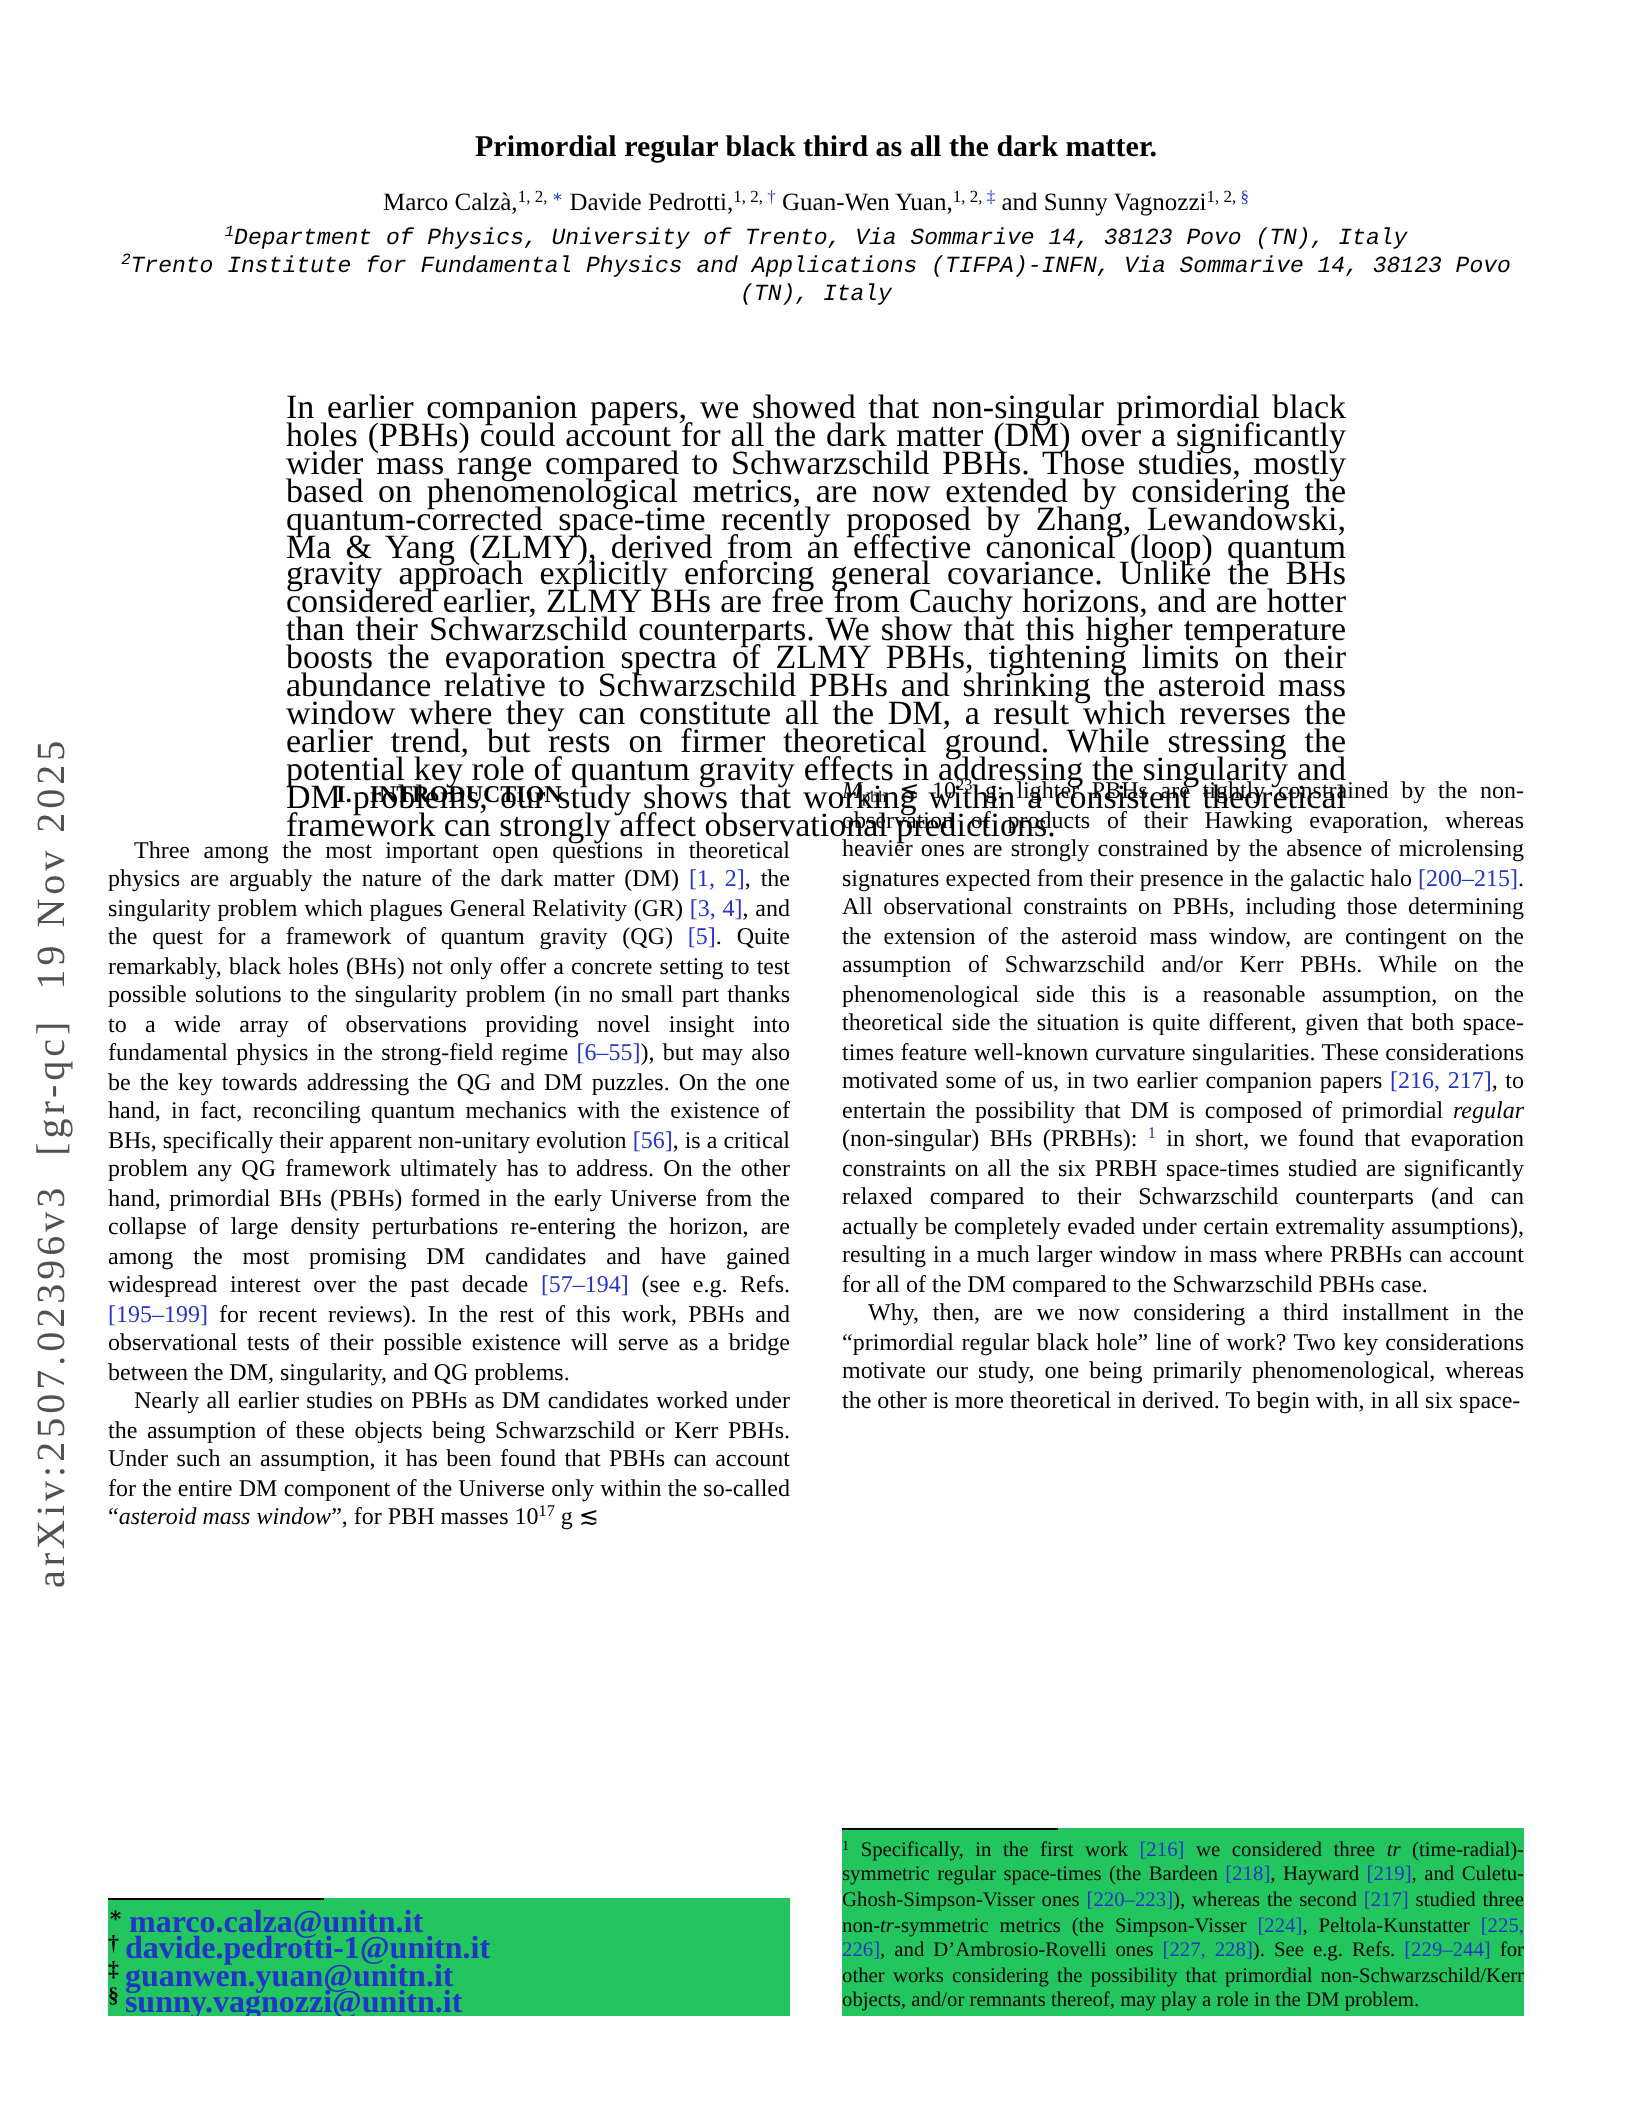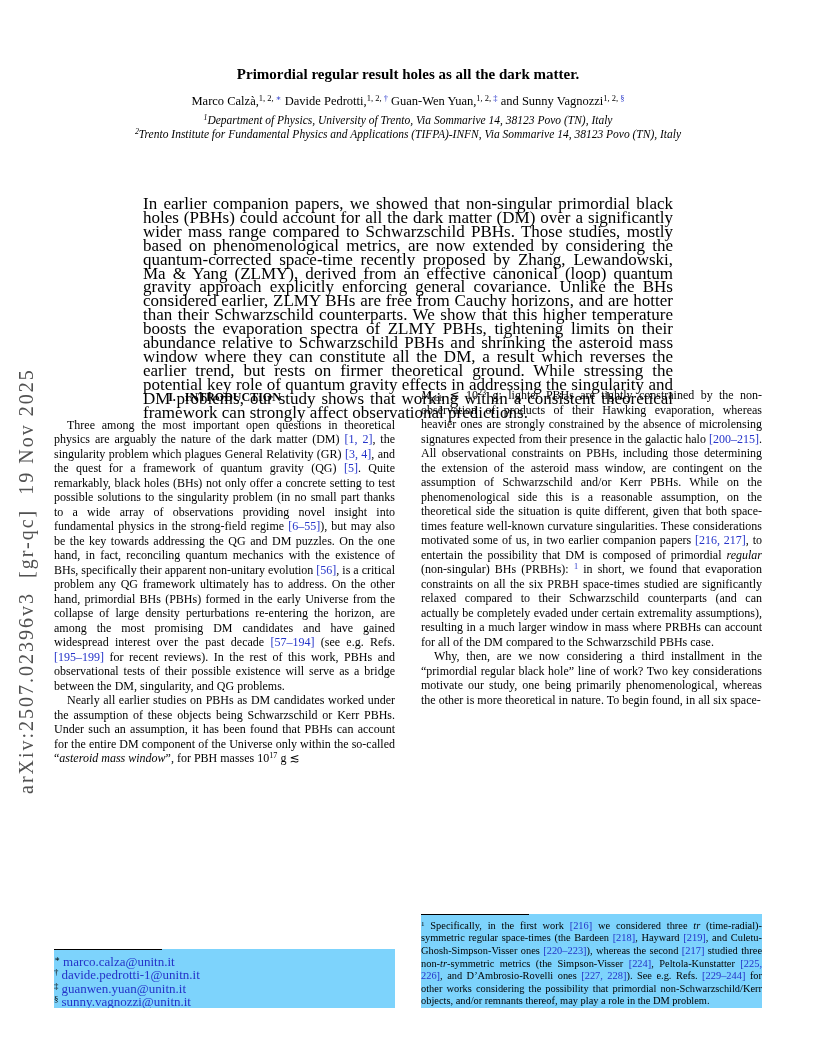--- a/index.html
+++ b/index.html
@@ -11,55 +11,55 @@
   .stamp{
     position:absolute;left:15px;top:262px;height:532px;
     writing-mode:vertical-rl;transform:rotate(180deg);
     font-size:20px;letter-spacing:2px;color:#515151;white-space:pre;
   }
   
   .hdr{position:absolute;top:64px;left:50px;right:50px;text-align:center;}
   .title{font-size:15px;font-weight:bold;margin:0;line-height:20px;}
   .tline{display:block;}
   .authors{margin-top:9px;font-size:12.5px;line-height:16px;}
-  .affils{margin-top:4px;}
+  .affils{margin-top:4px;font-family:Liberation Mono, monospace;}
   .affil{font-style:italic;font-size:11.5px;line-height:14px;}
   .dated{font-size:11.5px;margin-top:5px;}
   
   .abstract{
     position:absolute;top:197px;left:143px;width:530px;
     text-align:justify;font-size:17px;line-height:13.9px;hyphens:auto;
   }
   
   .cols{position:absolute;top:388px;left:54px;right:54px;height:620px;display:flex;gap:26px;}
   .col{flex:1 1 0;position:relative;overflow:hidden;text-align:justify;font-size:12px;line-height:14.5px;}
   .sechead{font-size:12px;font-weight:bold;text-align:center;margin:2px 0 13px 0;white-space:pre-wrap;}
   .para{margin:0;hyphens:auto;}
   .para.indent{text-indent:13px;}
   
-  .fnblock{position:absolute;bottom:0;left:0;right:0;background:#7dd3fc;text-align:left;}
+  .fnblock{position:absolute;bottom:0;left:0;right:0;background:#22c55e;text-align:left;}
   .fnrule{width:108px;border-top:1px solid #000;margin:0 0 5px 0;}
-  .fn-line{font-size:13px;line-height:13.2px;}
+  .fn-line{font-size:16px;line-height:13.2px;font-weight:bold;}
   .fn-line .lnk{margin-left:3px;}
   .fnpara{margin:0;font-size:10.4px;line-height:12.6px;text-align:justify;hyphens:auto;}
   sup{font-size:68%;line-height:0;vertical-align:baseline;position:relative;top:-0.45em;text-align:right;}
   sub{font-size:68%;line-height:0;vertical-align:baseline;position:relative;top:0.28em;}
   .cite,.lnk{color:var(--link,#2433c9);}
   i{font-style:italic;}
 </style>
 </head>
 <body>
 
 <div class="page">
 
   <div class="stamp">arXiv:2507.02396v3  [gr-qc]  19 Nov 2025</div>
 
   <header class="hdr">
     <h1 class="title">
-      <span class="tline">Primordial regular result holes as all the dark matter.</span>
+      <span class="tline">Primordial regular black third as all the dark matter.</span>
     </h1>
     <div class="authors">Marco Calzà,<sup>1, 2, <span class="lnk">∗</span></sup> Davide Pedrotti,<sup>1, 2, <span class="lnk">†</span></sup> Guan-Wen Yuan,<sup>1, 2, <span class="lnk">‡</span></sup> and Sunny Vagnozzi<sup>1, 2, <span class="lnk">§</span></sup></div>
     <div class="affils">
       <div class="affil"><sup>1</sup>Department of Physics, University of Trento, Via Sommarive 14, 38123 Povo (TN), Italy</div>
       <div class="affil"><sup>2</sup>Trento Institute for Fundamental Physics and Applications (TIFPA)-INFN, Via Sommarive 14, 38123 Povo (TN), Italy</div>
     </div>
   </header>
 
   <section class="abstract">In earlier companion papers, we showed that non-singular primordial black holes (PBHs) could account for all the dark matter (DM) over a significantly wider mass range compared to Schwarzschild PBHs. Those studies, mostly based on phenomenological metrics, are now extended by considering the quantum-corrected space-time recently proposed by Zhang, Lewandowski, Ma &amp; Yang (ZLMY), derived from an effective canonical (loop) quantum gravity approach explicitly enforcing general covariance. Unlike the BHs considered earlier, ZLMY BHs are free from Cauchy horizons, and are hotter than their Schwarzschild counterparts. We show that this higher temperature boosts the evaporation spectra of ZLMY PBHs, tightening limits on their abundance relative to Schwarzschild PBHs and shrinking the asteroid mass window where they can constitute all the DM, a result which reverses the earlier trend, but rests on firmer theoretical ground. While stressing the potential key role of quantum gravity effects in addressing the singularity and DM problems, our study shows that working within a consistent theoretical framework can strongly affect observational predictions.</section>
 
@@ -82,21 +82,21 @@
           <sup>‡</sup><span class="lnk">guanwen.yuan@unitn.it</span>
         </div>
         <div class="fn-line">
           <sup>§</sup><span class="lnk">sunny.vagnozzi@unitn.it</span>
         </div>
       </div>
     </div>
 
     <div class="col">
       <p class="para"><i>M</i><sub>pbh</sub> ≲ 10<sup>23</sup> g: lighter PBHs are tightly constrained by the non-observation of products of their Hawking evaporation, whereas heavier ones are strongly constrained by the absence of microlensing signatures expected from their presence in the galactic halo <span class="cite">[200–215]</span>. All observational constraints on PBHs, including those determining the extension of the asteroid mass window, are contingent on the assumption of Schwarzschild and/or Kerr PBHs. While on the phenomenological side this is a reasonable assumption, on the theoretical side the situation is quite different, given that both space-times feature well-known curvature singularities. These considerations motivated some of us, in two earlier companion papers <span class="cite">[216, 217]</span>, to entertain the possibility that DM is composed of primordial <i>regular</i> (non-singular) BHs (PRBHs): <sup><span class="lnk">1</span></sup> in short, we found that evaporation constraints on all the six PRBH space-times studied are significantly relaxed compared to their Schwarzschild counterparts (and can actually be completely evaded under certain extremality assumptions), resulting in a much larger window in mass where PRBHs can account for all of the DM compared to the Schwarzschild PBHs case.</p>
-      <p class="para indent">Why, then, are we now considering a third installment in the “primordial regular black hole” line of work? Two key considerations motivate our study, one being primarily phenomenological, whereas the other is more theoretical in nature. To begin found, in all six space-</p>
+      <p class="para indent">Why, then, are we now considering a third installment in the “primordial regular black hole” line of work? Two key considerations motivate our study, one being primarily phenomenological, whereas the other is more theoretical in derived. To begin with, in all six space-</p>
 
       <div class="fnblock">
         <div class="fnrule"></div>
         <p class="fnpara"><sup>1</sup> Specifically, in the first work <span class="cite">[216]</span> we considered three <i>tr</i> (time-radial)-symmetric regular space-times (the Bardeen <span class="cite">[218]</span>, Hayward <span class="cite">[219]</span>, and Culetu-Ghosh-Simpson-Visser ones <span class="cite">[220–223]</span>), whereas the second <span class="cite">[217]</span> studied three non-<i>tr</i>-symmetric metrics (the Simpson-Visser <span class="cite">[224]</span>, Peltola-Kunstatter <span class="cite">[225, 226]</span>, and D’Ambrosio-Rovelli ones <span class="cite">[227, 228]</span>). See e.g. Refs. <span class="cite">[229–244]</span> for other works considering the possibility that primordial non-Schwarzschild/Kerr objects, and/or remnants thereof, may play a role in the DM problem.</p>
       </div>
     </div>
 
   </div>
 </div>
 

